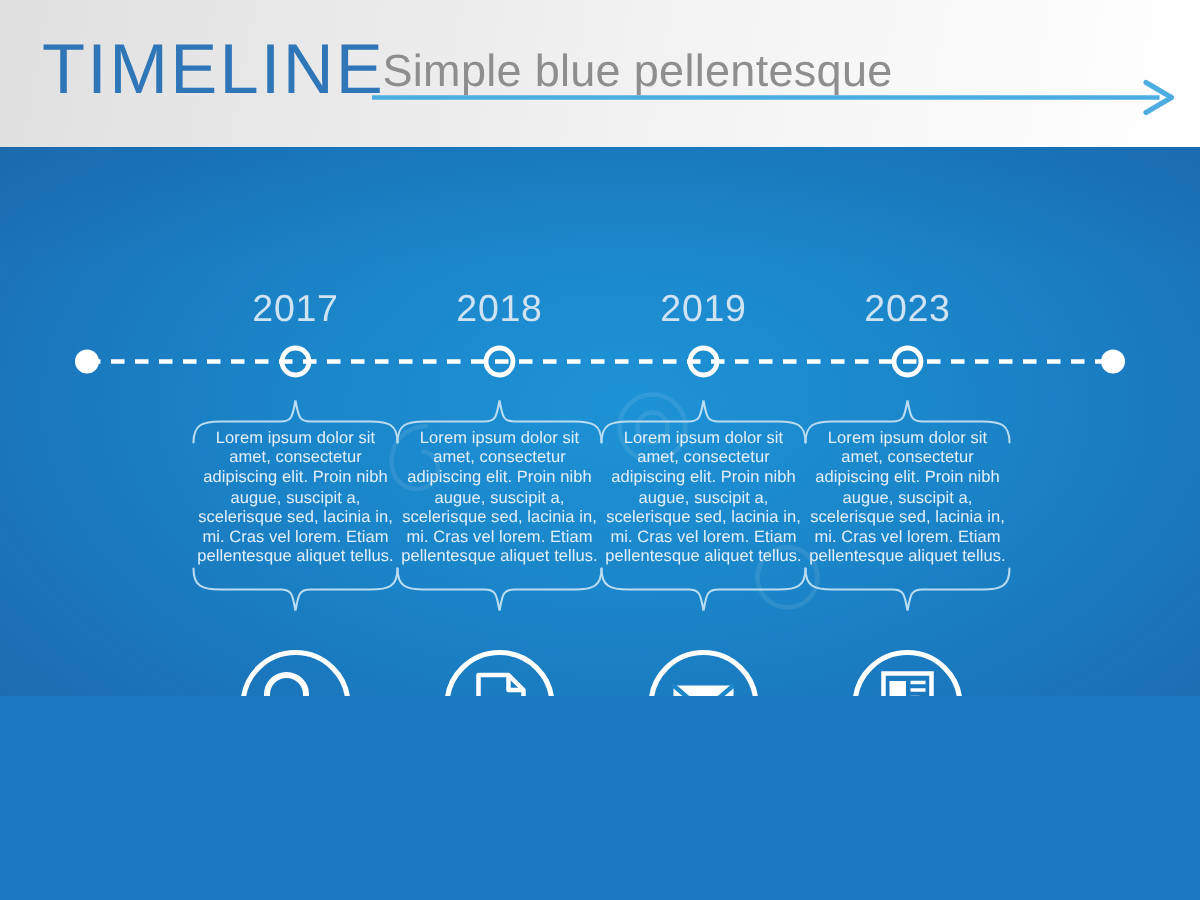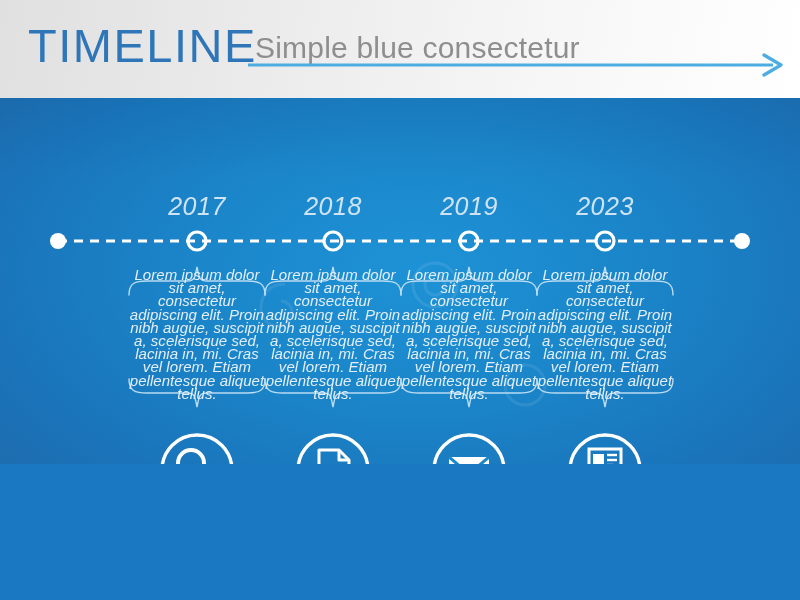--- a/index.html
+++ b/index.html
@@ -88,21 +88,20 @@
     height: 502px;
     pointer-events: none;
   }
 
   
   .col {
     position: absolute;
     top: 98px;
     width: 160px;
     height: 502px;
-    font-style: italic;
   }
   .col-year {
     position: absolute;
     left: 0;
     top: 94px;
     width: 160px;
     text-align: center;
     font-size: 25px;
     font-weight: 300;
     color: #cfe3f2;
@@ -111,24 +110,24 @@
   .col-brace {
     position: absolute;
     left: 8px;
     top: 163px;
     width: 144px;
     height: 152px;
   }
   .col-text {
     position: absolute;
     left: 12px;
-    top: 170px;
+    top: 188px;
     width: 136px;
     text-align: center;
-    font-size: 15px;
+    font-size: 11px;
     line-height: 13.2px;
     color: #e3eff8;
     letter-spacing: 0.05px;
   }
   .col-icon {
     position: absolute;
     left: 30px;
     top: 322px;
     width: 100px;
     height: 100px;
@@ -141,21 +140,21 @@
     opacity: 0.085;
   }
 </style>
 </head>
 <body>
 
 <div id="stage">
 
   <div id="header">
     <div id="header-title">TIMELINE</div>
-    <div id="header-subtitle">Simple blue consectetur</div>
+    <div id="header-subtitle">Simple blue pellentesque</div>
     <svg id="header-arrow" viewBox="0 0 540 30">
       <line x1="0" y1="15" x2="525" y2="15" stroke="#4eade0" stroke-width="3"></line>
       <polyline points="516,5 533,15 516,25" fill="none" stroke="#4eade0" stroke-width="3.4" stroke-linecap="round" stroke-linejoin="round"></polyline>
     </svg>
   </div>
 
   <div id="body-bg"></div>
 
   <svg class="wm" style="left:230px;top:268px;width:80px;height:80px;" viewBox="0 0 80 80">
     <path d="M55 16c-14 0-24 10-24 24 0 10 7 18 17 18 8 0 14-6 14-14 0-6-5-11-11-11" fill="none" stroke="#ffffff" stroke-width="3"></path>

